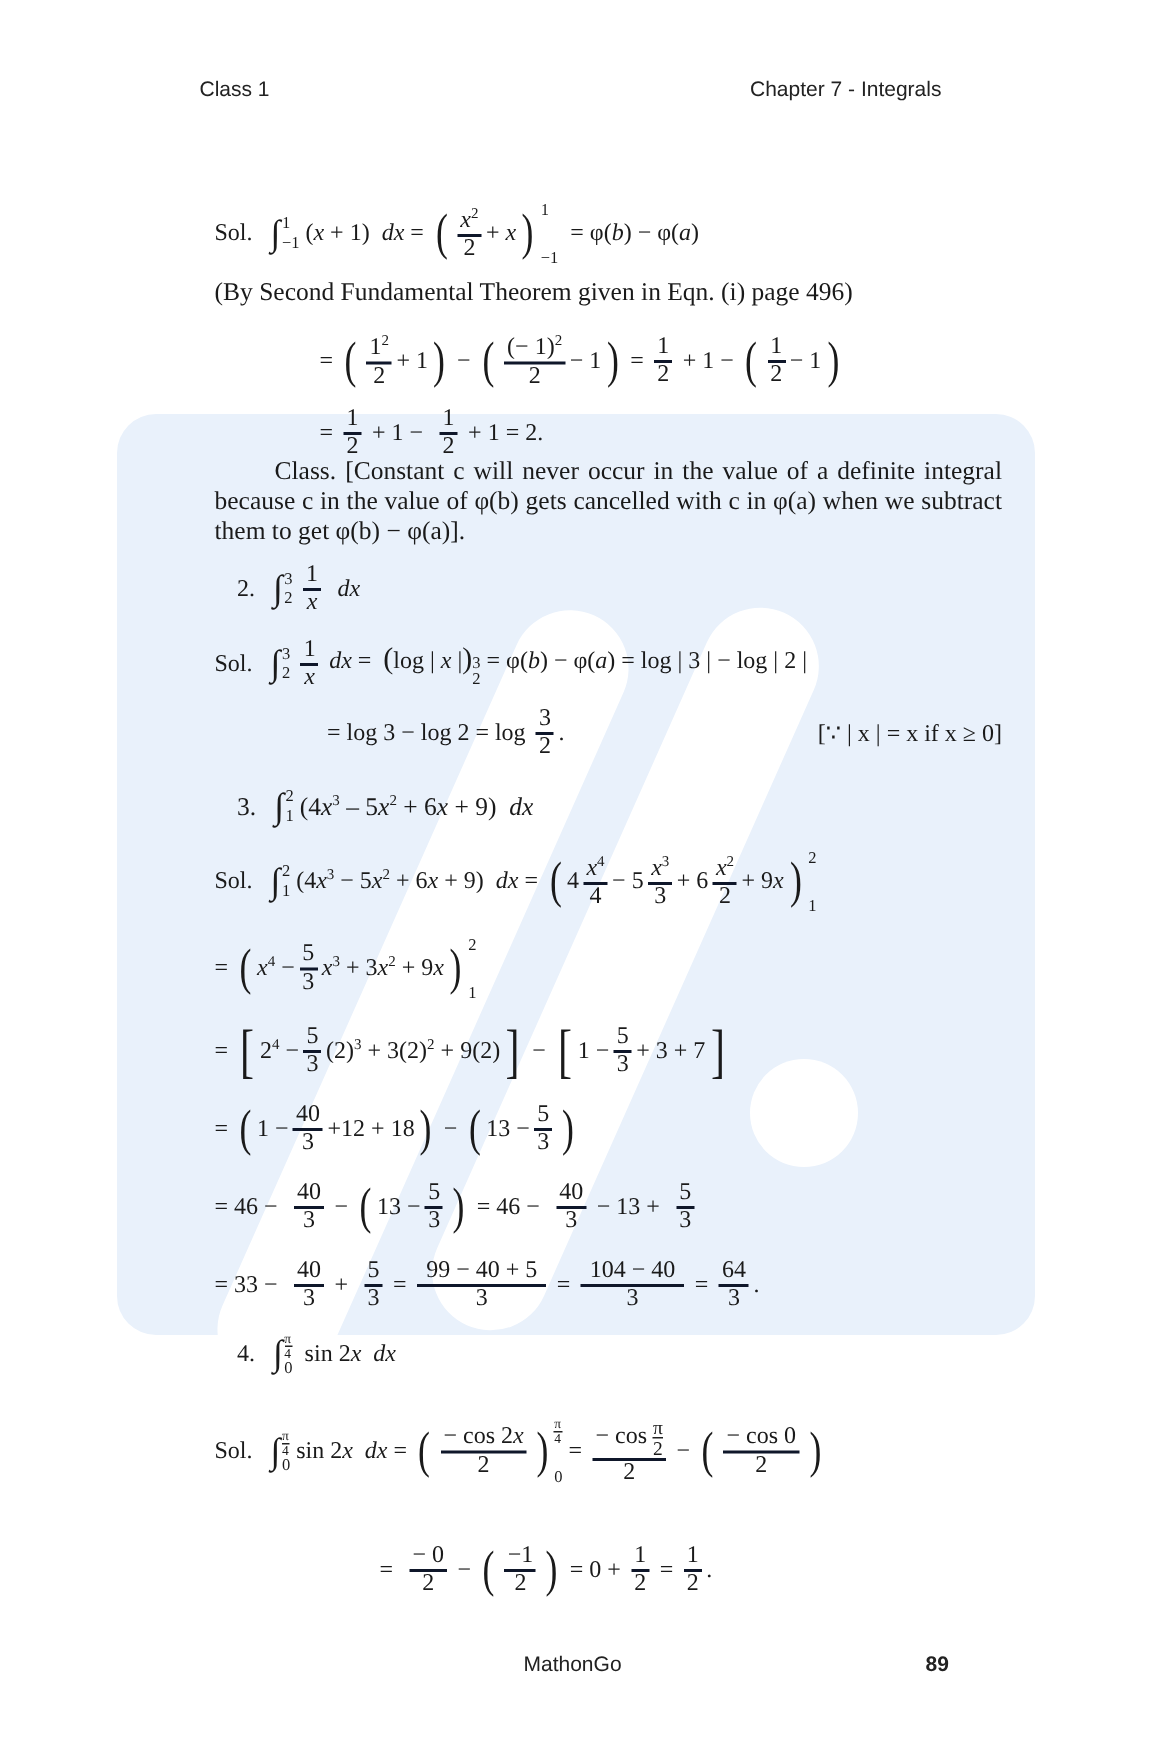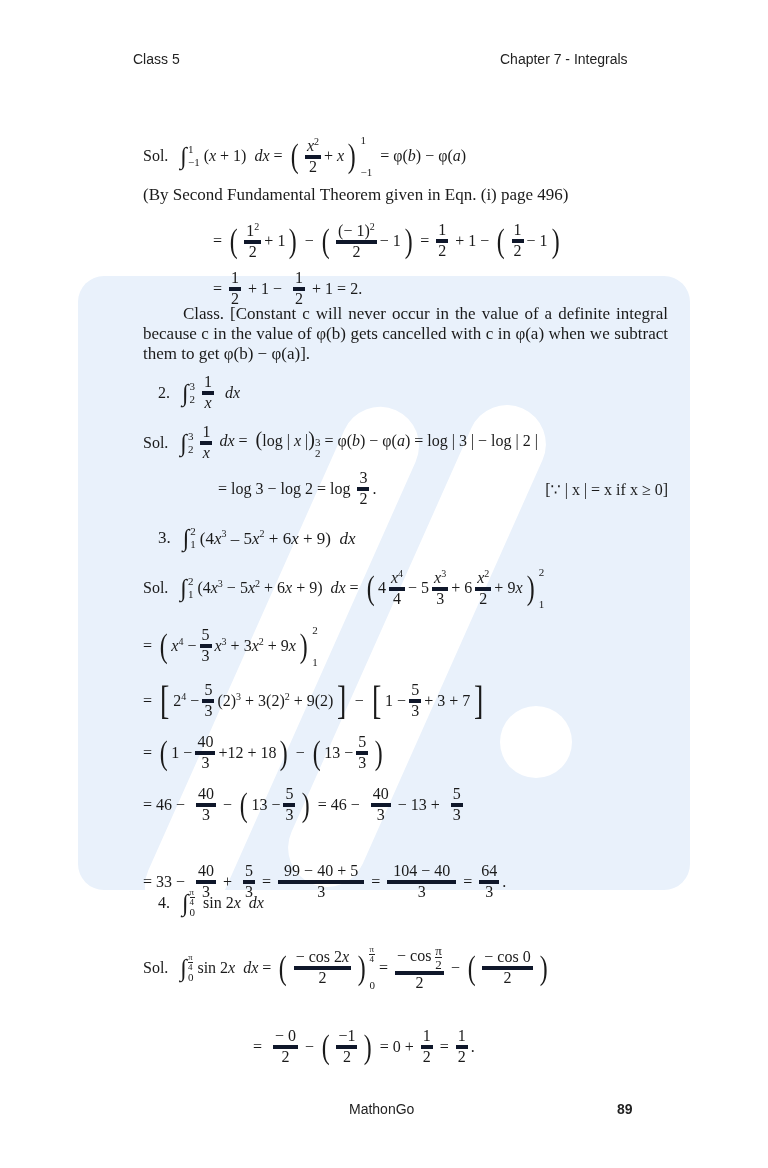--- a/index.html
+++ b/index.html
@@ -6,35 +6,35 @@
   body{width:768px;height:1168px;background:#fff;position:relative;overflow:hidden;
        font-family:"DejaVu Serif","Liberation Serif",serif;color:#1a1a1a;}
   .hdr{position:absolute;font-family:"Liberation Sans",sans-serif;font-size:14px;color:#222;}
   .wm{position:absolute;left:78px;top:276px;width:612px;height:614px;background:#e9f1fb;border-radius:26px;overflow:hidden;}
   .stripe{position:absolute;background:#fff;border-radius:40px;transform:rotate(24deg);}
   .dot{position:absolute;background:#fff;border-radius:50%;}
   .line{position:absolute;font-family:"Liberation Serif",serif;font-size:16px;white-space:nowrap;display:flex;align-items:center;}
   .b{font-weight:normal;margin-left:40px;}
   .i{font-style:italic;}
   .frac{display:inline-flex;flex-direction:column;align-items:center;vertical-align:middle;margin:0 3px;line-height:1.05;}
-  .frac .n{border-bottom:4px solid #0f172a;padding:0 2px;}
+  .frac .n{border-bottom:2px solid #0f172a;padding:0 2px;}
   .frac .d{padding:0 2px;}
   .paren{font-size:34px;font-weight:200;line-height:1;margin:0 2px;transform:scaleX(0.7);display:inline-block;}
   .brk{font-size:40px;font-weight:200;line-height:1;margin:0 2px;display:inline-block;transform:scaleX(0.7);}
   .int{font-size:24px;margin-right:1px;}
   .lim{display:inline-flex;flex-direction:column;font-size:11px;line-height:1.2;margin-right:4px;}
   .lim2{display:inline-flex;flex-direction:column;justify-content:space-between;font-size:11px;height:44px;margin-left:1px;}
   sup{font-size:10px;}
   .sp{display:inline-block;width:6px;}
   .para{position:absolute;font-family:"Liberation Serif",serif;font-size:17px;line-height:20px;}
 </style>
 </head>
 <body>
 
-<div class="hdr" style="left:133px;top:51px;">Class 5</div>
+<div class="hdr" style="left:133px;top:51px;">Class 1</div>
 <div class="hdr" style="left:500px;top:51px;">Chapter 7 - Integrals</div>
 
 <div class="wm">
   <div class="stripe" style="left:165px;top:110px;width:78px;height:560px;"></div>
   <div class="stripe" style="left:300px;top:110px;width:78px;height:520px;"></div>
   <div class="dot" style="left:422px;top:430px;width:72px;height:72px;"></div>
 </div>
 
 <div class="line" style="left:103px;top:128px;height:56px;">
   <span class="b">Sol.</span>
@@ -279,21 +279,21 @@
       <span class="n">40</span>
       <span class="d">3</span>
     </span>
     <span>&nbsp;− 13 +&nbsp;&nbsp;</span>
     <span class="frac">
       <span class="n">5</span>
       <span class="d">3</span>
     </span>
 </div>
 
-<div class="line" style="left:143px;top:857px;height:50px;">
+<div class="line" style="left:143px;top:832px;height:50px;">
   <span>= 33 −&nbsp;&nbsp;</span>
     <span class="frac">
       <span class="n">40</span>
       <span class="d">3</span>
     </span>
     <span>&nbsp;+&nbsp;&nbsp;</span>
     <span class="frac">
       <span class="n">5</span>
       <span class="d">3</span>
     </span>

